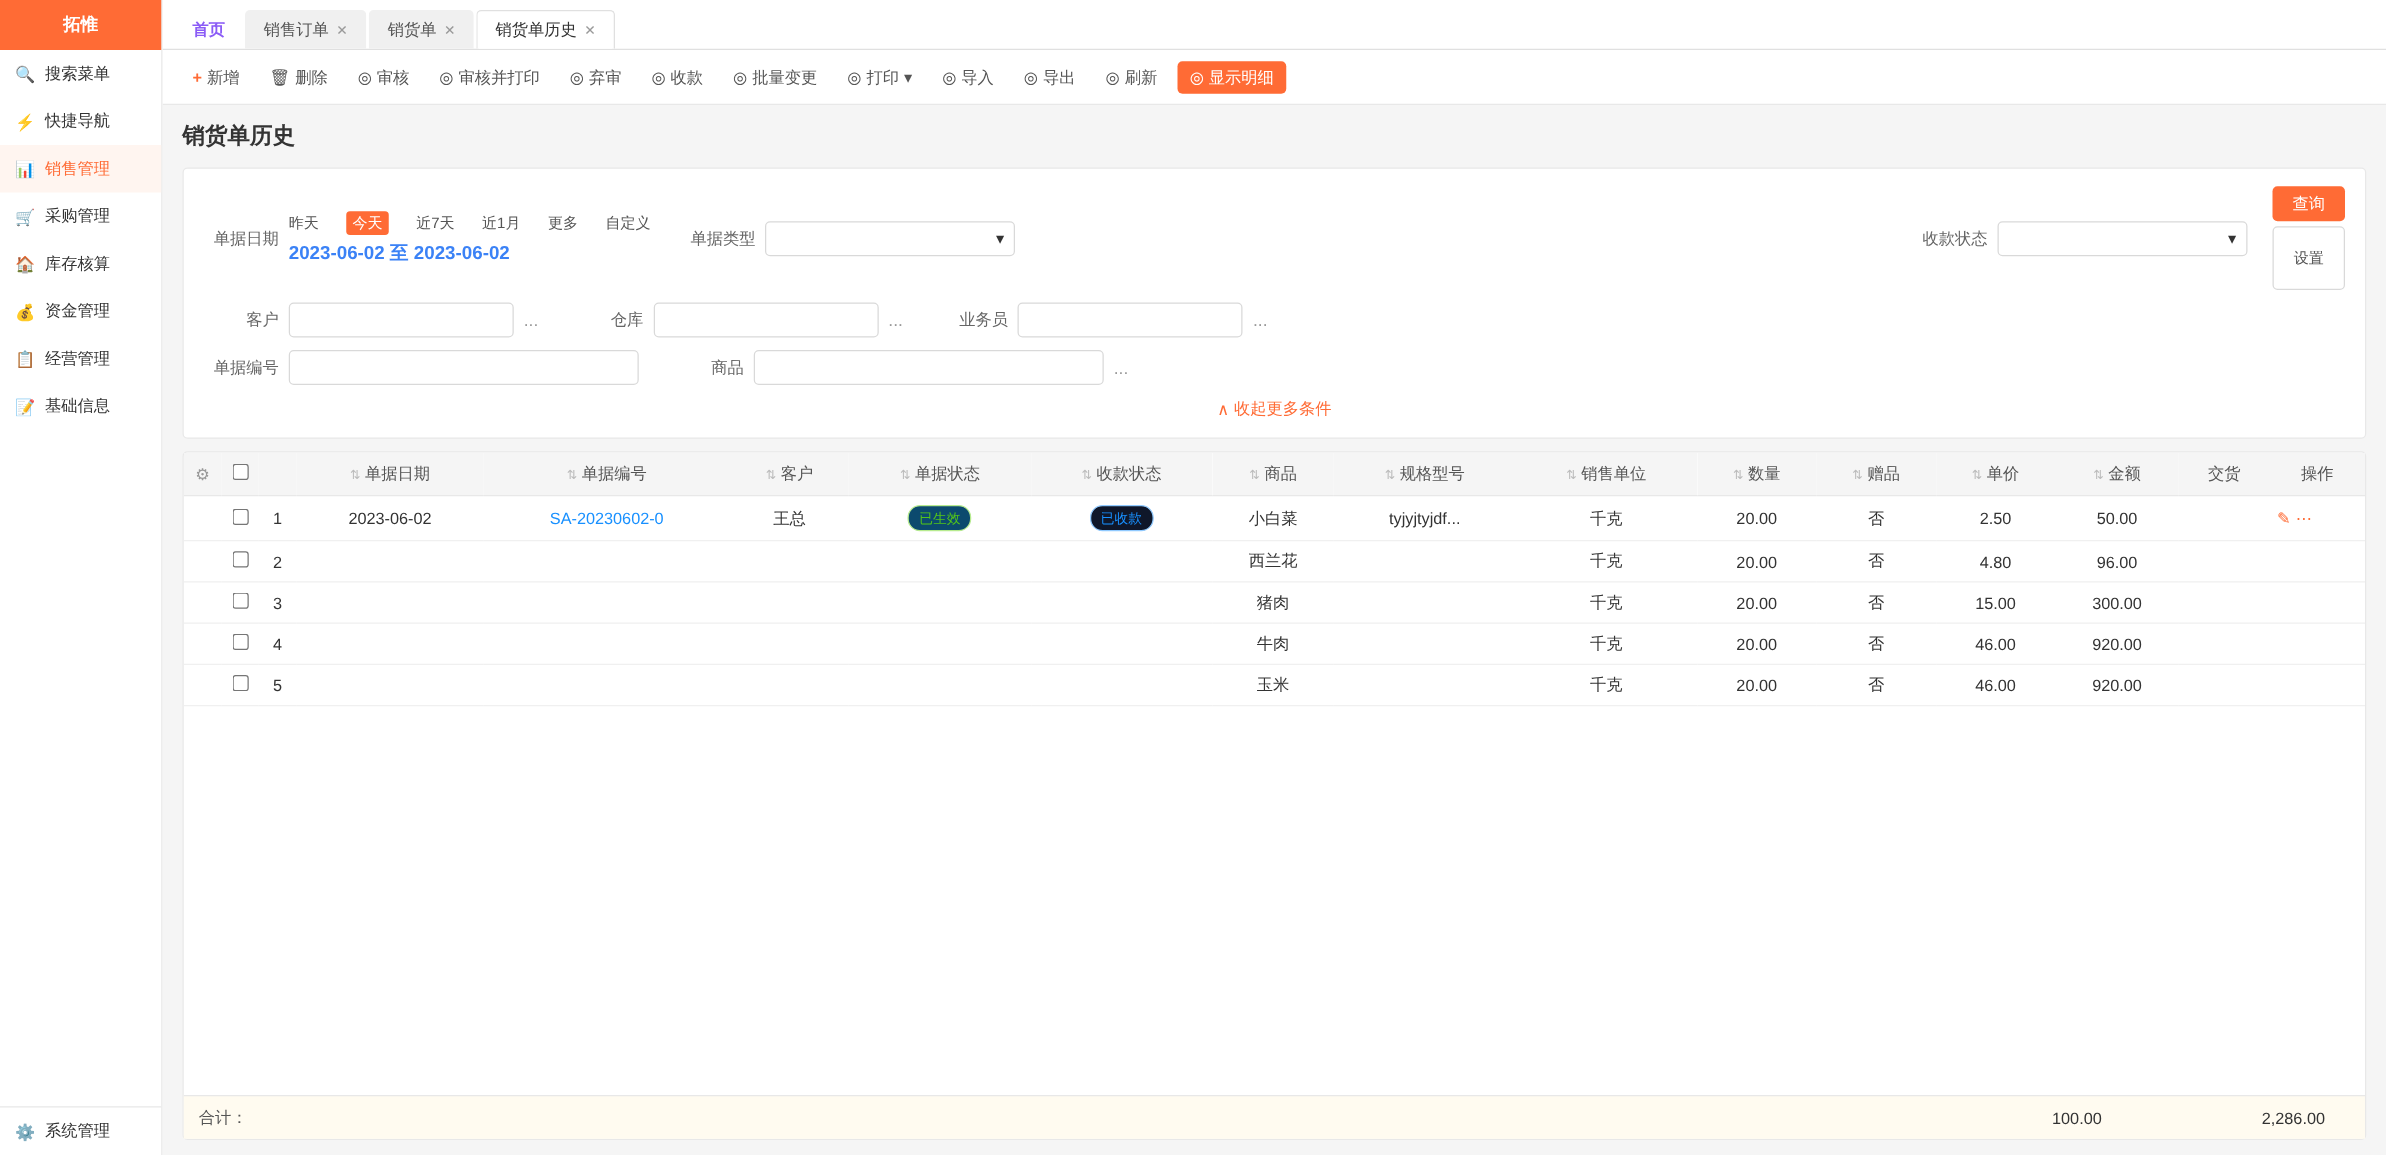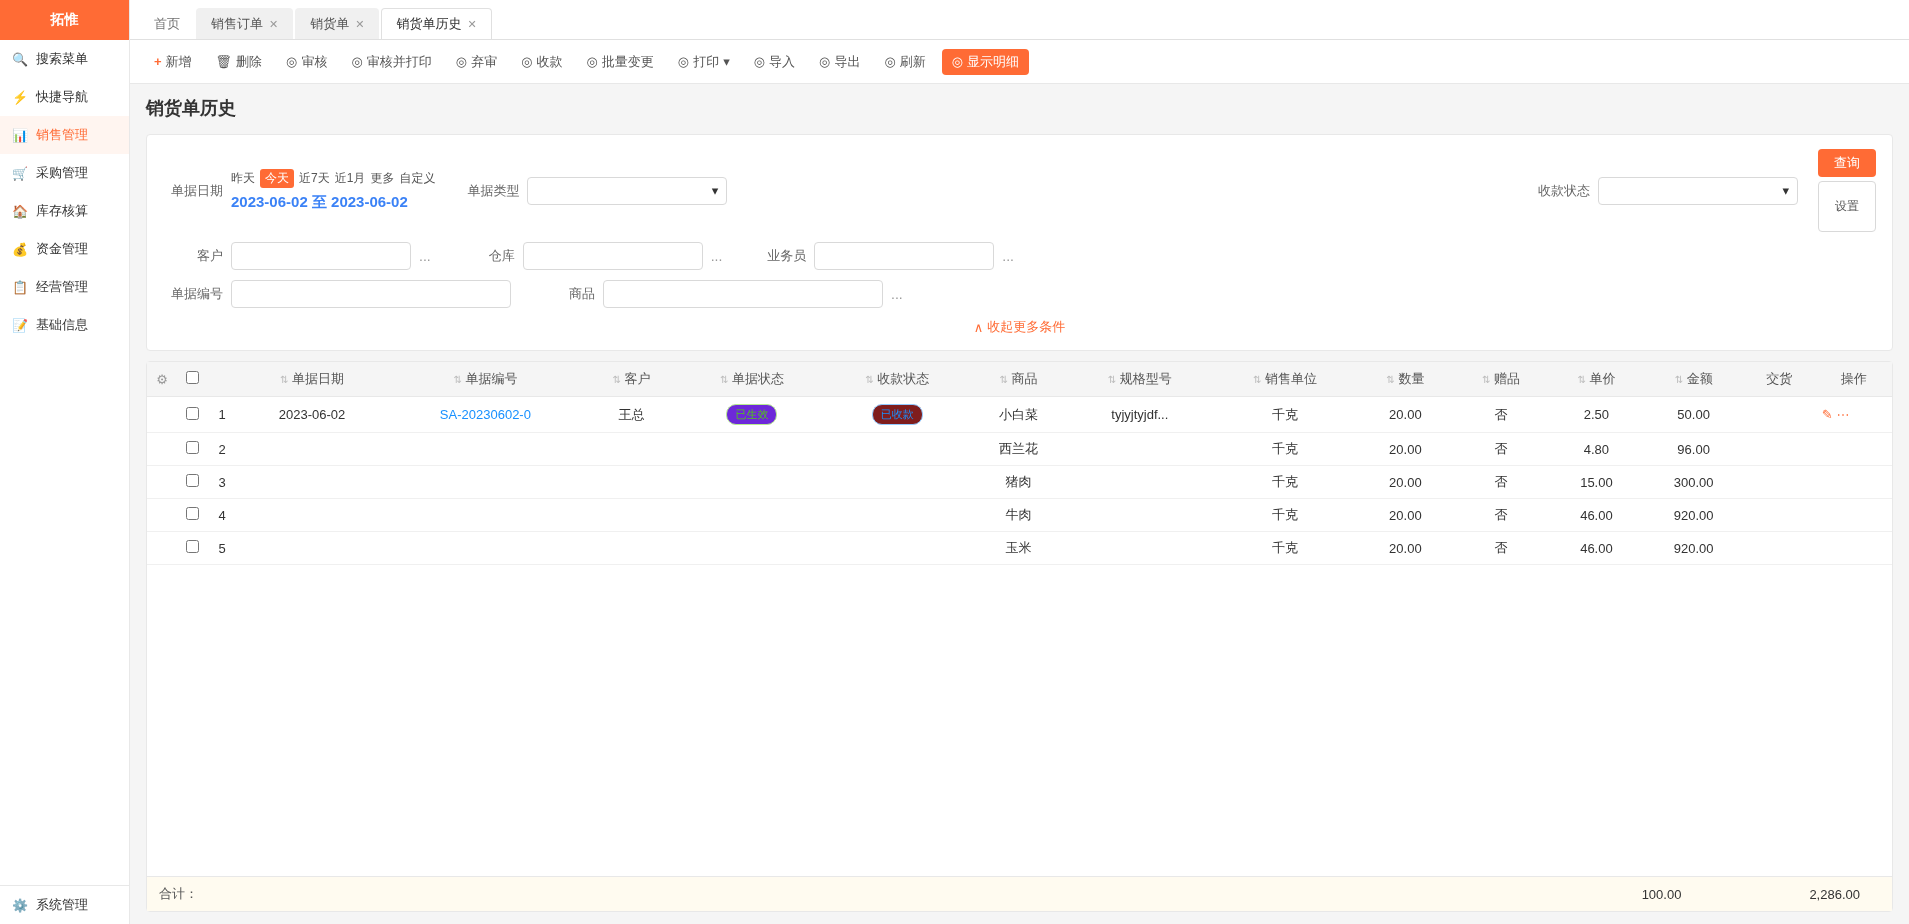--- a/index.html
+++ b/index.html
@@ -14,57 +14,57 @@
     .sidebar-bottom { margin-top: auto; border-top: 1px solid #e8e8e8; }
 
     
     .main { flex: 1; display: flex; flex-direction: column; overflow: hidden; }
 
     
     .tabs-bar { height: 40px; background: #fff; border-bottom: 1px solid #e0e0e0; display: flex; align-items: flex-end; padding: 0 10px; gap: 2px; flex-shrink: 0; }
     .tab { padding: 6px 14px; border: 1px solid transparent; border-bottom: none; border-radius: 4px 4px 0 0; cursor: pointer; color: #555; font-size: 13px; display: flex; align-items: center; gap: 6px; background: #f0f0f0; }
     .tab.active { background: #fff; border-color: #e0e0e0; color: #333; font-weight: 500; }
     .tab .close-btn { font-size: 11px; color: #999; cursor: pointer; }
-    .tab-home { background: transparent; border: none; color: #737373; }
+    .tab-home { background: transparent; border: none; color: #8b5cf6; font-weight: bold; }
 
     
     .toolbar { height: 44px; background: #fff; border-bottom: 1px solid #e8e8e8; display: flex; align-items: center; padding: 0 16px; gap: 8px; flex-shrink: 0; }
     .toolbar-btn { display: flex; align-items: center; gap: 4px; padding: 4px 8px; cursor: pointer; color: #555; font-size: 12px; border: none; background: none; }
 
     
     .page-content { flex: 1; overflow-y: auto; background: #f5f5f5; padding: 12px 16px; display: flex; flex-direction: column; gap: 10px; }
 
     
     .page-title { font-size: 18px; font-weight: bold; color: #333; margin-bottom: 4px; }
 
     
     .filter-card { background: #fff; border-radius: 4px; padding: 14px 16px; border: 1px solid #e8e8e8; }
     .filter-row { display: flex; align-items: center; gap: 24px; margin-bottom: 10px; }
     .filter-row:last-child { margin-bottom: 0; }
     .filter-label { color: #666; min-width: 60px; text-align: right; flex-shrink: 0; }
     .filter-input { border: 1px solid #d9d9d9; border-radius: 4px; padding: 4px 8px; height: 28px; width: 180px; font-size: 12px; color: #333; outline: none; }
     .filter-select { border: 1px solid #d9d9d9; border-radius: 4px; padding: 4px 8px; height: 28px; width: 220px; font-size: 12px; color: #333; outline: none; display: flex; align-items: center; justify-content: space-between; cursor: pointer; background: #fff; }
-    .date-shortcuts { display: flex; gap: 5px; align-items: center; }
+    .date-shortcuts { display: flex; gap: 22px; align-items: center; }
     .date-shortcut { font-size: 12px; color: #555; cursor: pointer; }
     .date-shortcut.active { background: #ff6b35; color: #fff; border-radius: 3px; padding: 1px 5px; }
     .date-range { font-size: 15px; color: #3b82f6; margin-top: 2px; font-weight: bold; }
     .ellipsis-btn { color: #999; cursor: pointer; font-size: 14px; }
     .collapse-btn { display: flex; align-items: center; gap: 4px; color: #ff6b35; cursor: pointer; font-size: 12px; justify-content: center; margin-top: 6px; }
 
     
     .table-card { background: #fff; border-radius: 4px; border: 1px solid #e8e8e8; flex: 1; display: flex; flex-direction: column; }
     .table-wrapper { overflow: auto; flex: 1; }
     table { width: 100%; border-collapse: collapse; font-size: 12px; }
     thead tr { background: #f5f5f5; }
     th { padding: 8px 6px; text-align: center; color: #555; font-weight: 500; border-bottom: 1px solid #e8e8e8; white-space: nowrap; position: relative; }
     th .sort-icon { color: #bbb; font-size: 10px; }
     td { padding: 7px 6px; text-align: center; color: #333; border-bottom: 1px solid #f0f0f0; }
     .status-badge { display: inline-block; padding: 2px 8px; border-radius: 10px; font-size: 11px; }
-    .status-effective { background: #6d28d9; color: #52c41a; border: 1px solid #b7eb8f; }
-    .status-received { background: #7f1d1d; color: #1890ff; border: 1px solid #91caff; }
+    .status-effective { background: #0c4a6e; color: #52c41a; border: 1px solid #b7eb8f; }
+    .status-received { background: #0f172a; color: #1890ff; border: 1px solid #91caff; }
     .table-footer { background: #fffbf0; border-top: 1px solid #e8e8e8; padding: 8px 12px; display: flex; align-items: center; }
     .table-footer-label { color: #555; font-weight: 500; min-width: 60px; }
     .table-footer-values { display: flex; gap: 40px; margin-left: auto; padding-right: 20px; }
     .footer-value { color: #333; font-weight: 500; }
 
     
     .pagination { height: 44px; background: #fff; border-top: 1px solid #e8e8e8; display: flex; align-items: center; justify-content: flex-end; padding: 0 16px; gap: 8px; flex-shrink: 0; font-size: 12px; color: #555; }
     .page-btn { width: 24px; height: 24px; border: 1px solid #d9d9d9; border-radius: 4px; display: flex; align-items: center; justify-content: center; cursor: pointer; background: #fff; color: #555; }
     .page-input { width: 40px; height: 24px; border: 1px solid #d9d9d9; border-radius: 4px; text-align: center; font-size: 12px; }
     .per-page-select { height: 24px; border: 1px solid #d9d9d9; border-radius: 4px; font-size: 12px; padding: 0 4px; }

